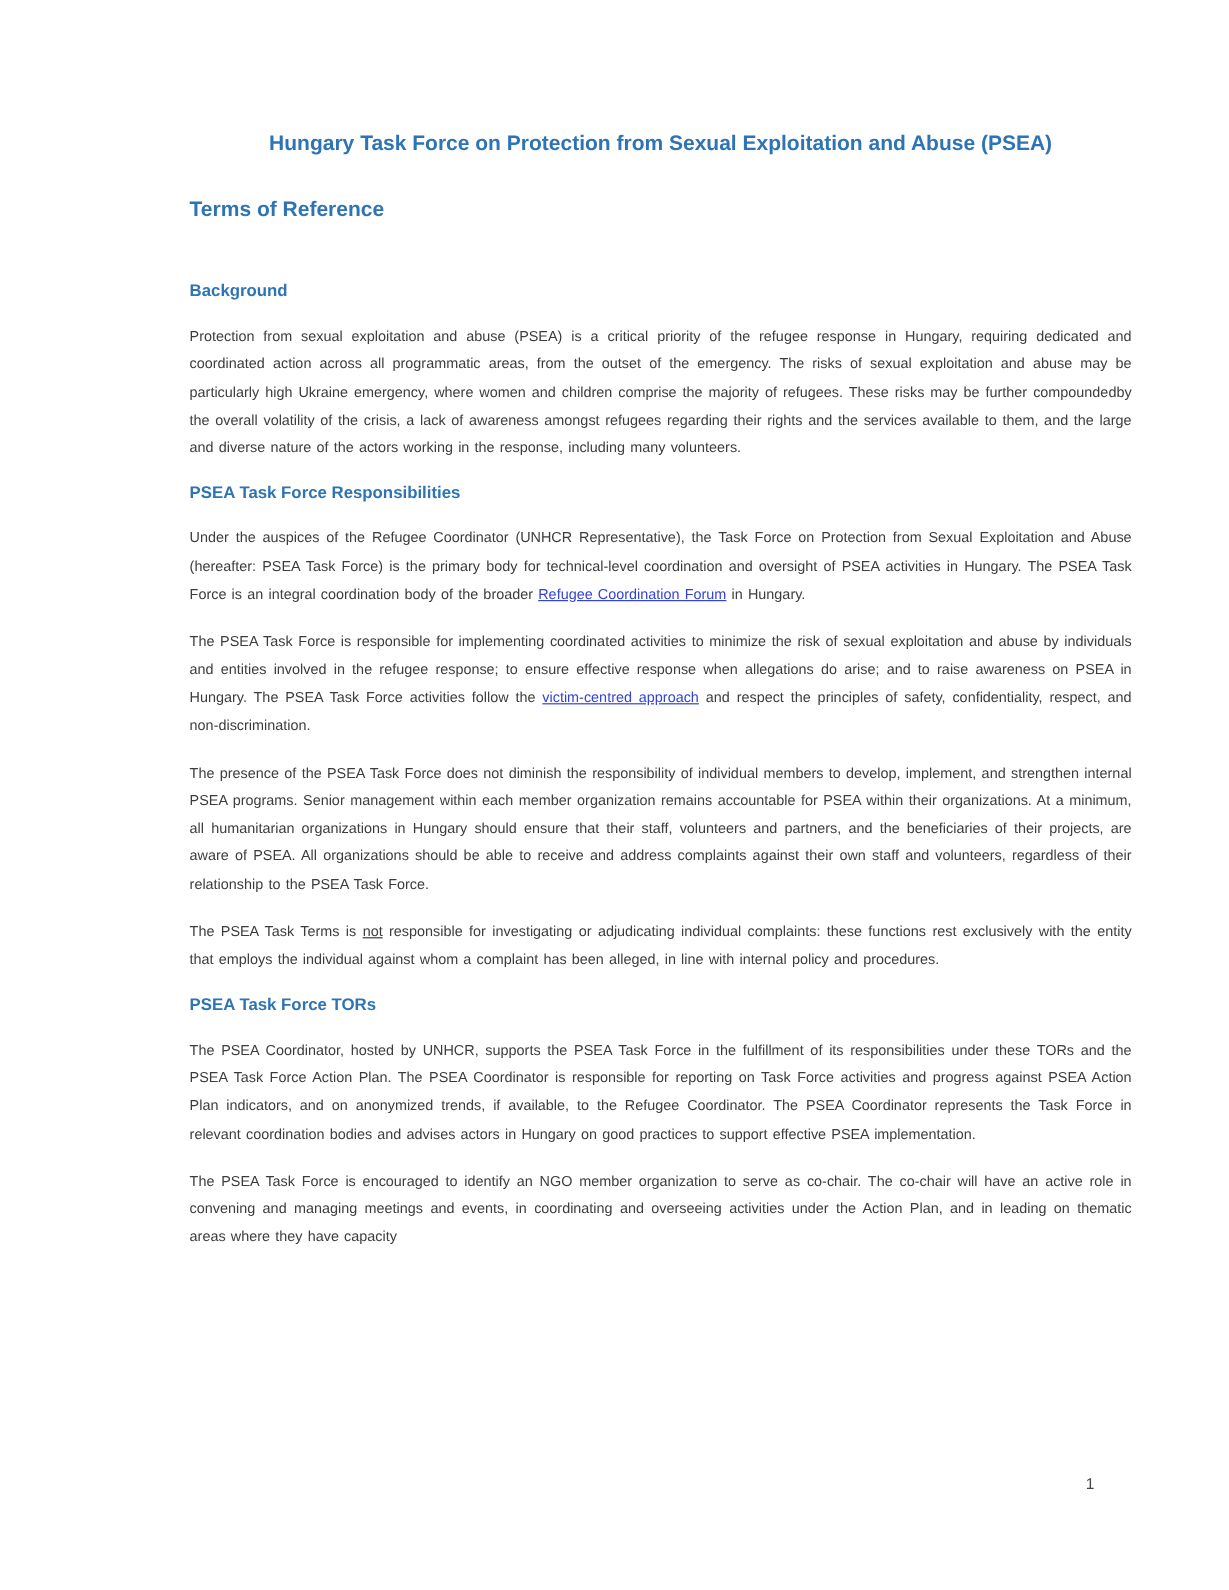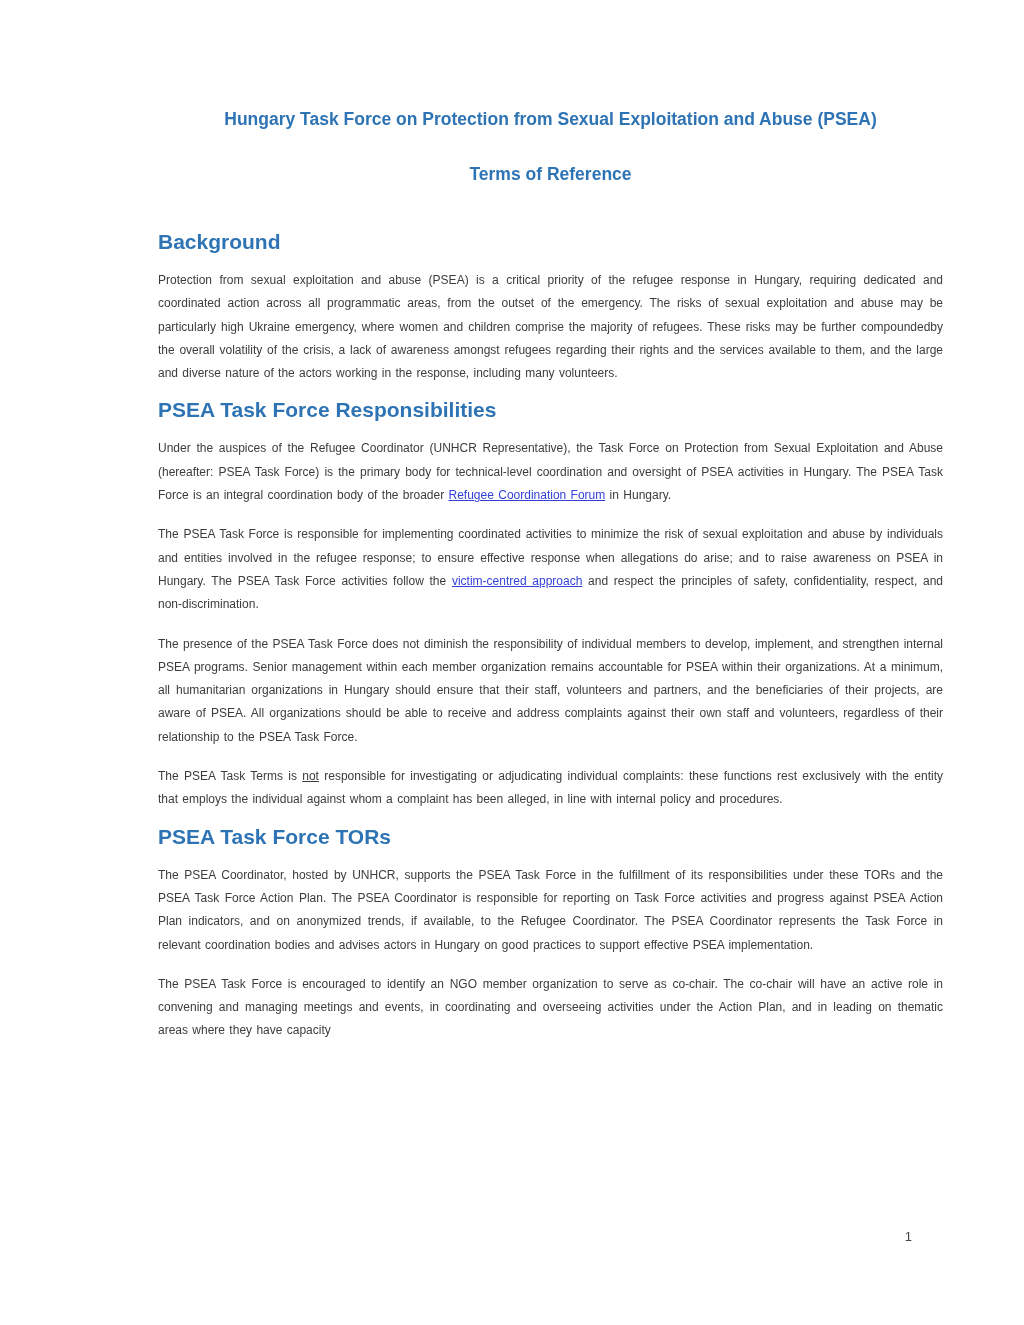--- a/index.html
+++ b/index.html
@@ -30,25 +30,24 @@
     font-weight: bold;
     color: #2e74b5;
     text-align: center;
     margin: 0;
   }
   .doc-subtitle {
     font-size: 17.5px;
     line-height: 22px;
     font-weight: bold;
     color: #2e74b5;
-    text-align: center;
     margin: 33px 0 48px 0;
   }
   .section-heading {
-    font-size: 21px;
+    font-size: 14px;
     line-height: 18px;
     font-weight: bold;
     color: #2e74b5;
     margin: 0 0 18px 0;
   }
   .body-paragraph {
     font-size: 12px;
     line-height: 23.3px;
     text-align: justify;
     margin: 0 0 16px 0;

